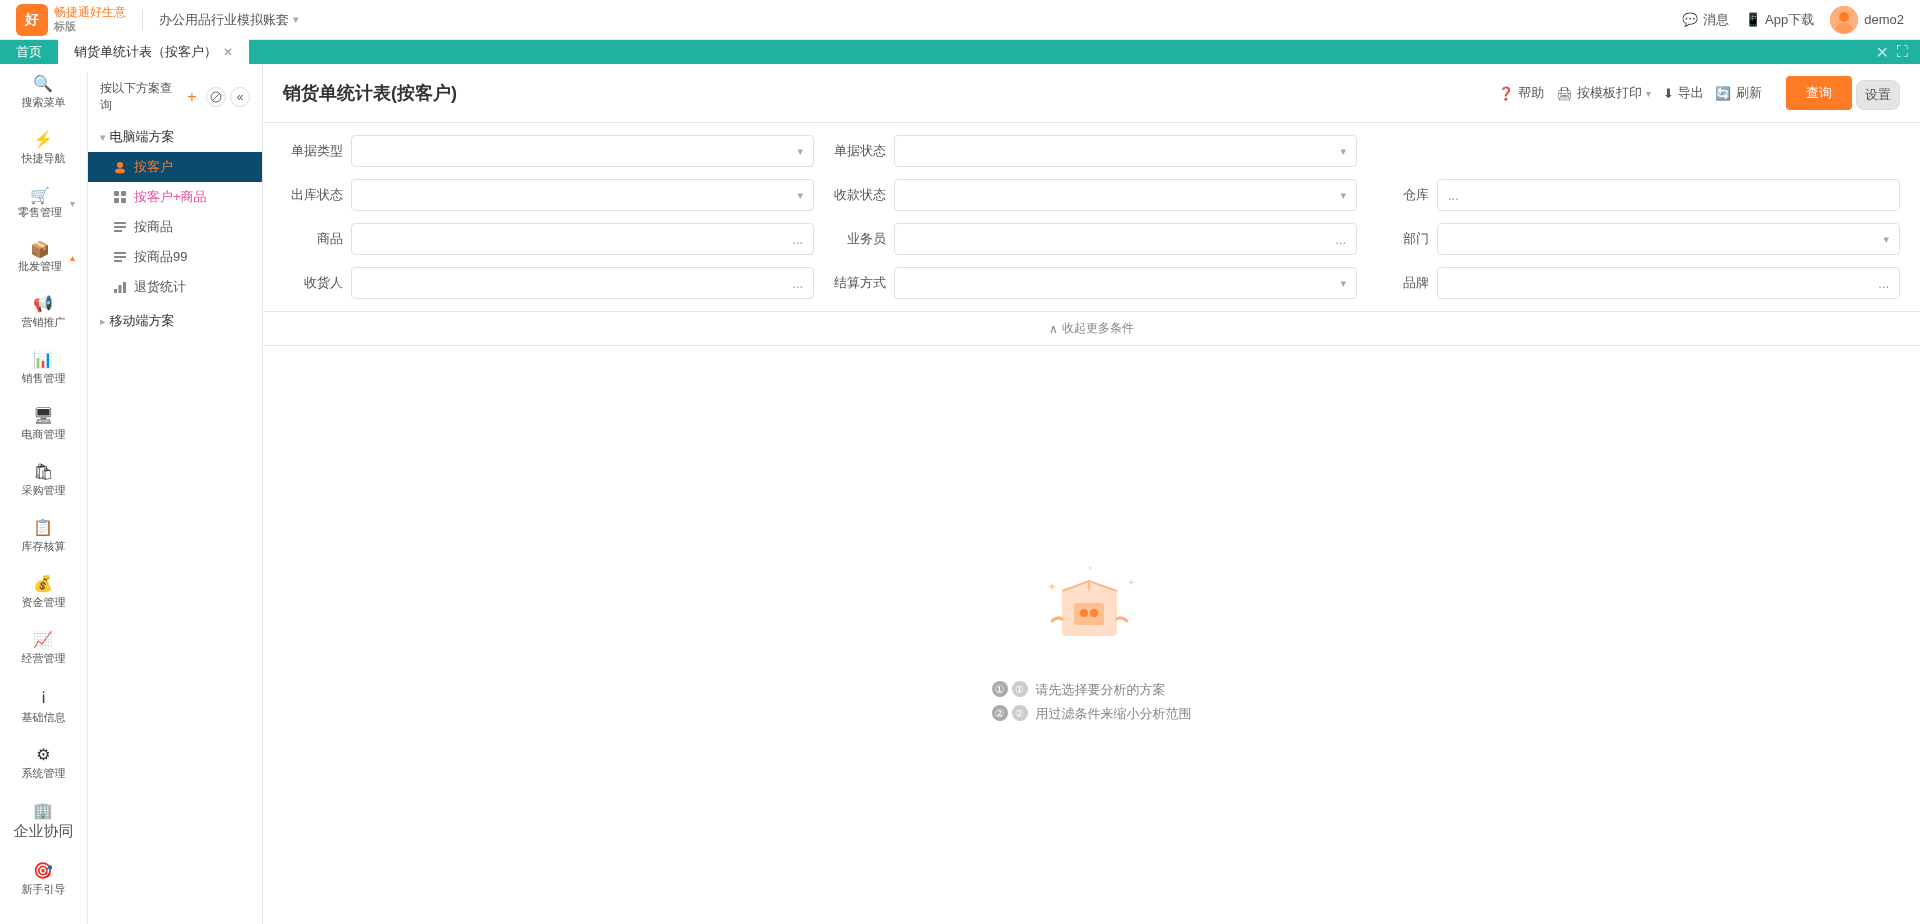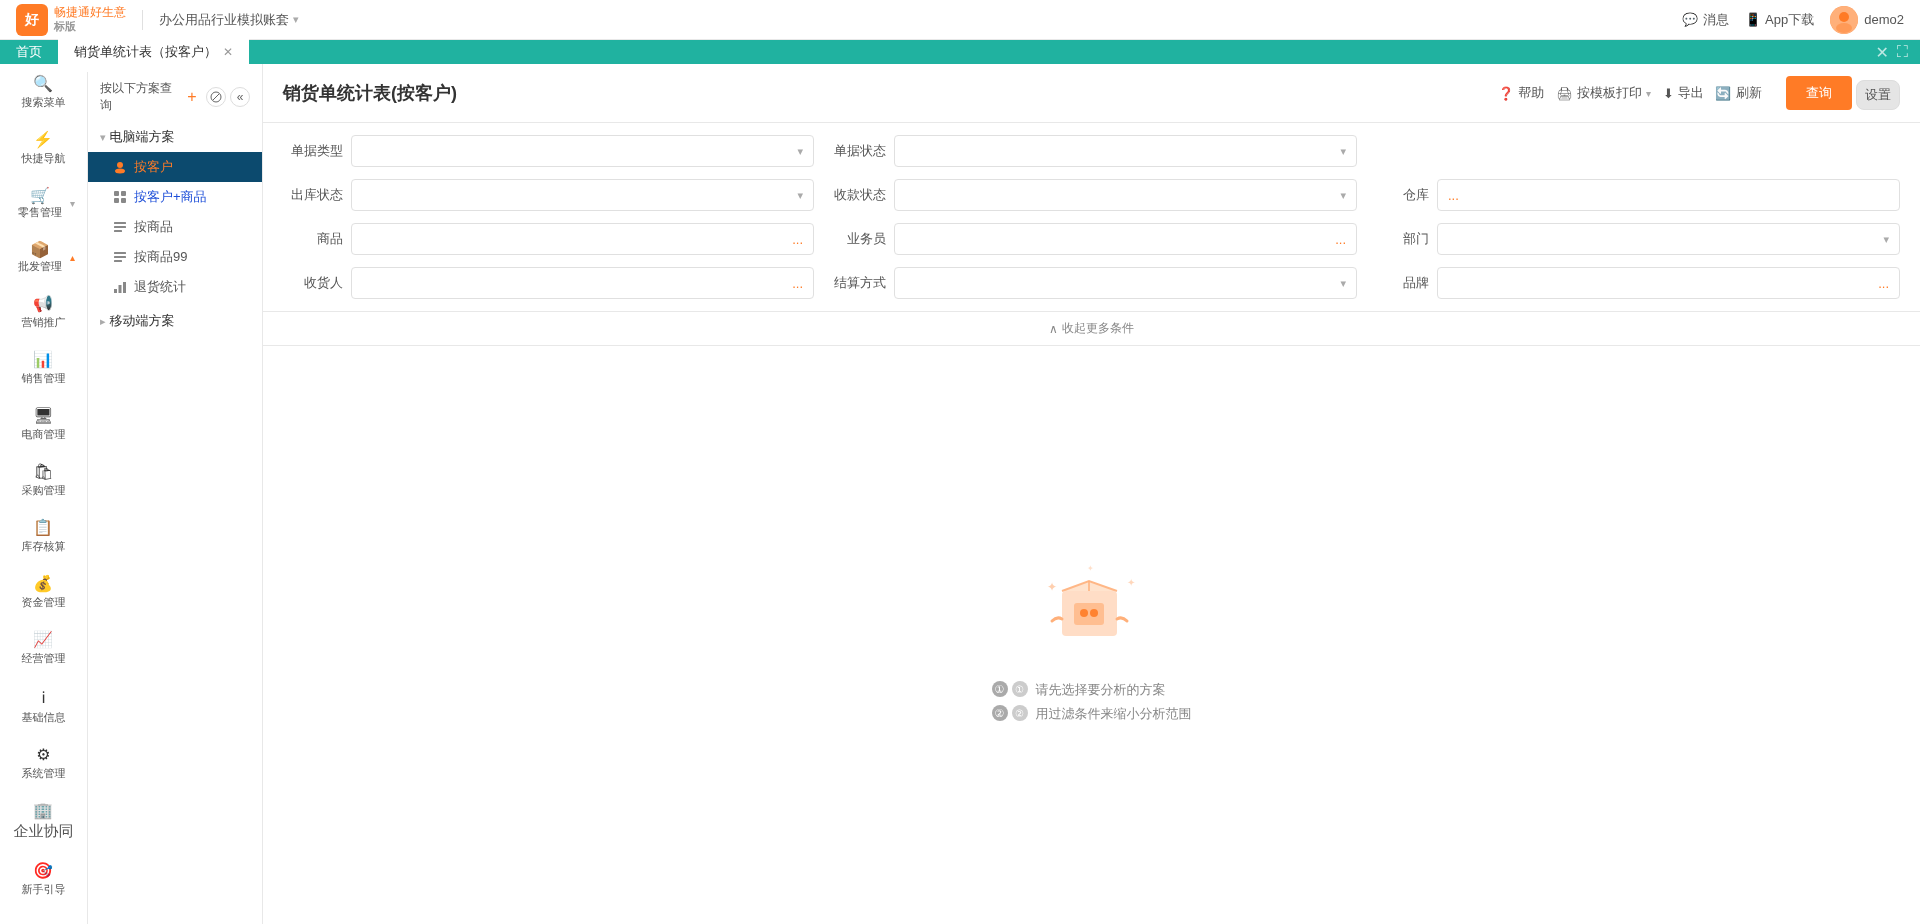--- a/index.html
+++ b/index.html
@@ -258,21 +258,21 @@
 
           <div class="scheme-item">
             <div class="item-icon">
               <svg width="14" height="14" viewBox="0 0 14 14" fill="none">
                 <rect x="1" y="1" width="5" height="5" rx="1" fill="#888"></rect>
                 <rect x="8" y="1" width="5" height="5" rx="1" fill="#888"></rect>
                 <rect x="1" y="8" width="5" height="5" rx="1" fill="#888"></rect>
                 <rect x="8" y="8" width="5" height="5" rx="1" fill="#888"></rect>
               </svg>
             </div>
-            <span style="font-size:13px;color:#1d4ed8;">按客户+商品</span>
+            <span style="font-size:13px;color:#ec4899;">按客户+商品</span>
           </div>
 
           <div class="scheme-item">
             <div class="item-icon">
               <svg width="14" height="14" viewBox="0 0 14 14" fill="none">
                 <rect x="1" y="2" width="12" height="2" rx="0.5" fill="#888"></rect>
                 <rect x="1" y="6" width="12" height="2" rx="0.5" fill="#888"></rect>
                 <rect x="1" y="10" width="8" height="2" rx="0.5" fill="#888"></rect>
               </svg>
             </div>

